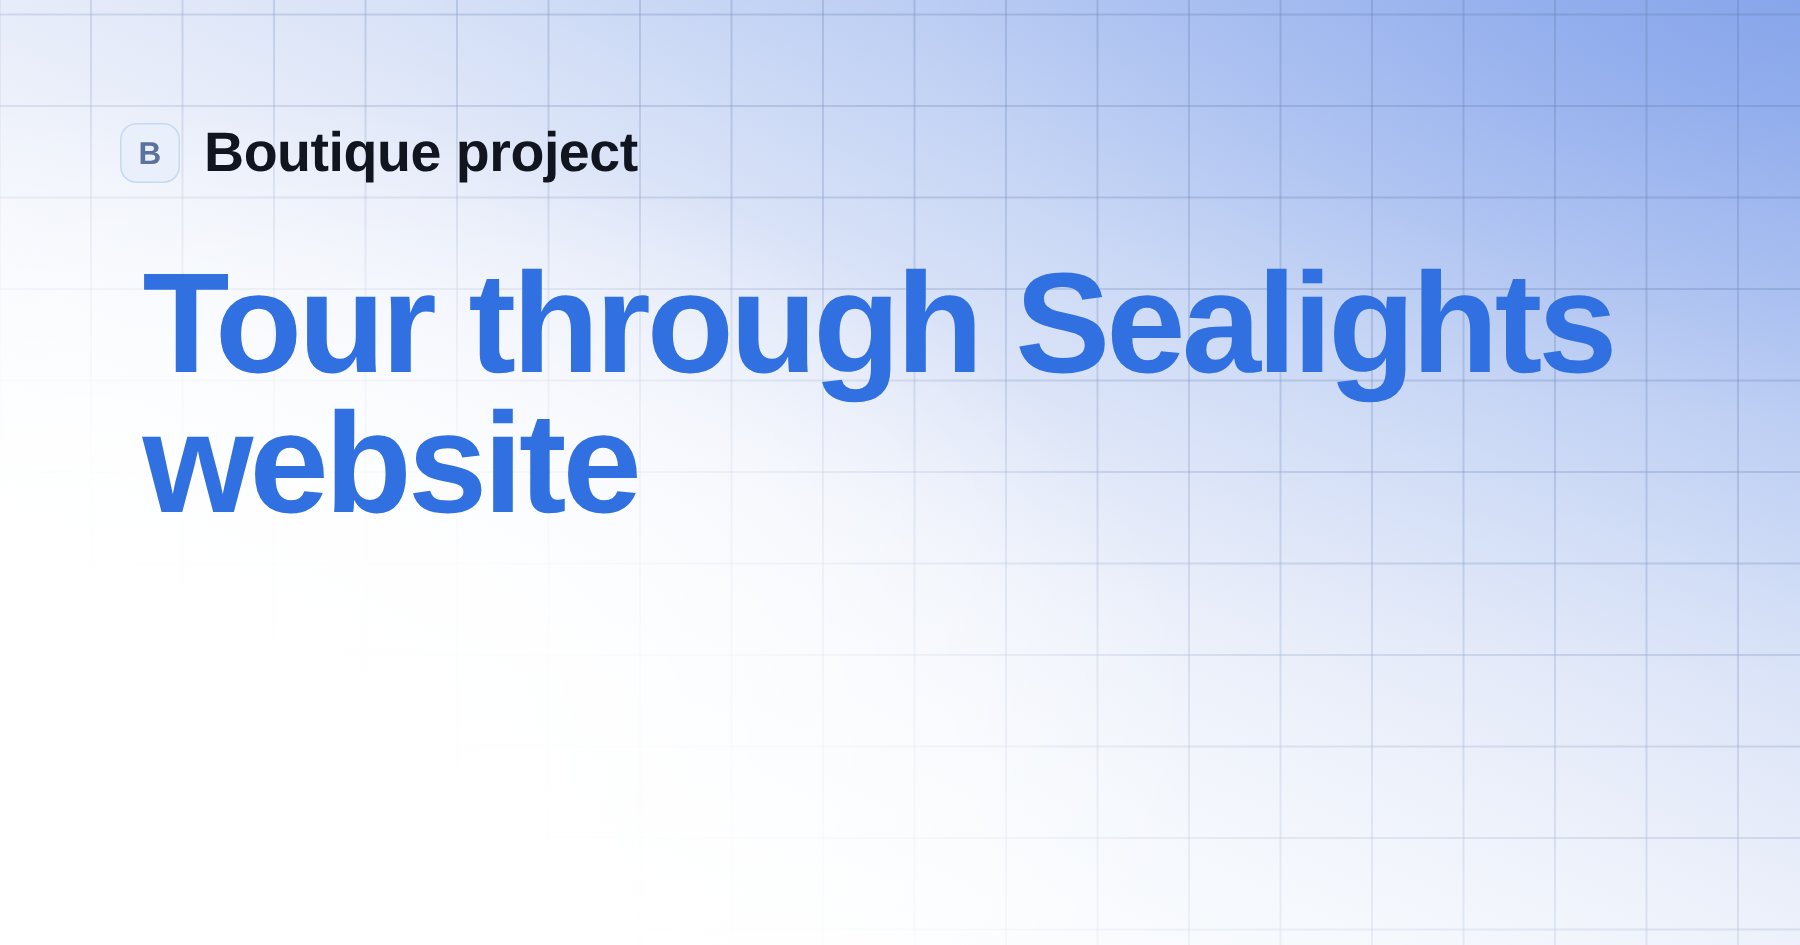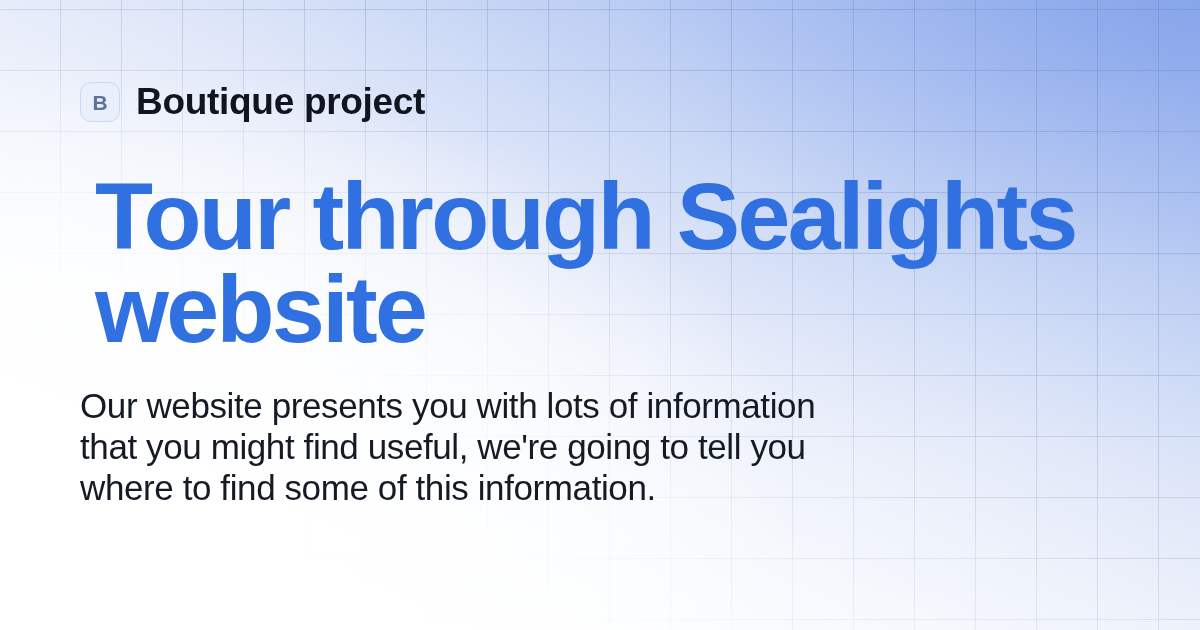--- a/index.html
+++ b/index.html
@@ -180,16 +180,15 @@
 
   <div class="content">
 
     <div class="project-row">
       <div class="project-badge">B</div>
       <div class="project-name">Boutique project</div>
     </div>
 
     <h1 class="headline">Tour through Sealights website</h1>
 
-    <p class="description">Our website presents you with lots of information that you might find useful, we're going to tell you where to find some of this information.</p>
 
   </div>
 </div>
 
 </body></html>

